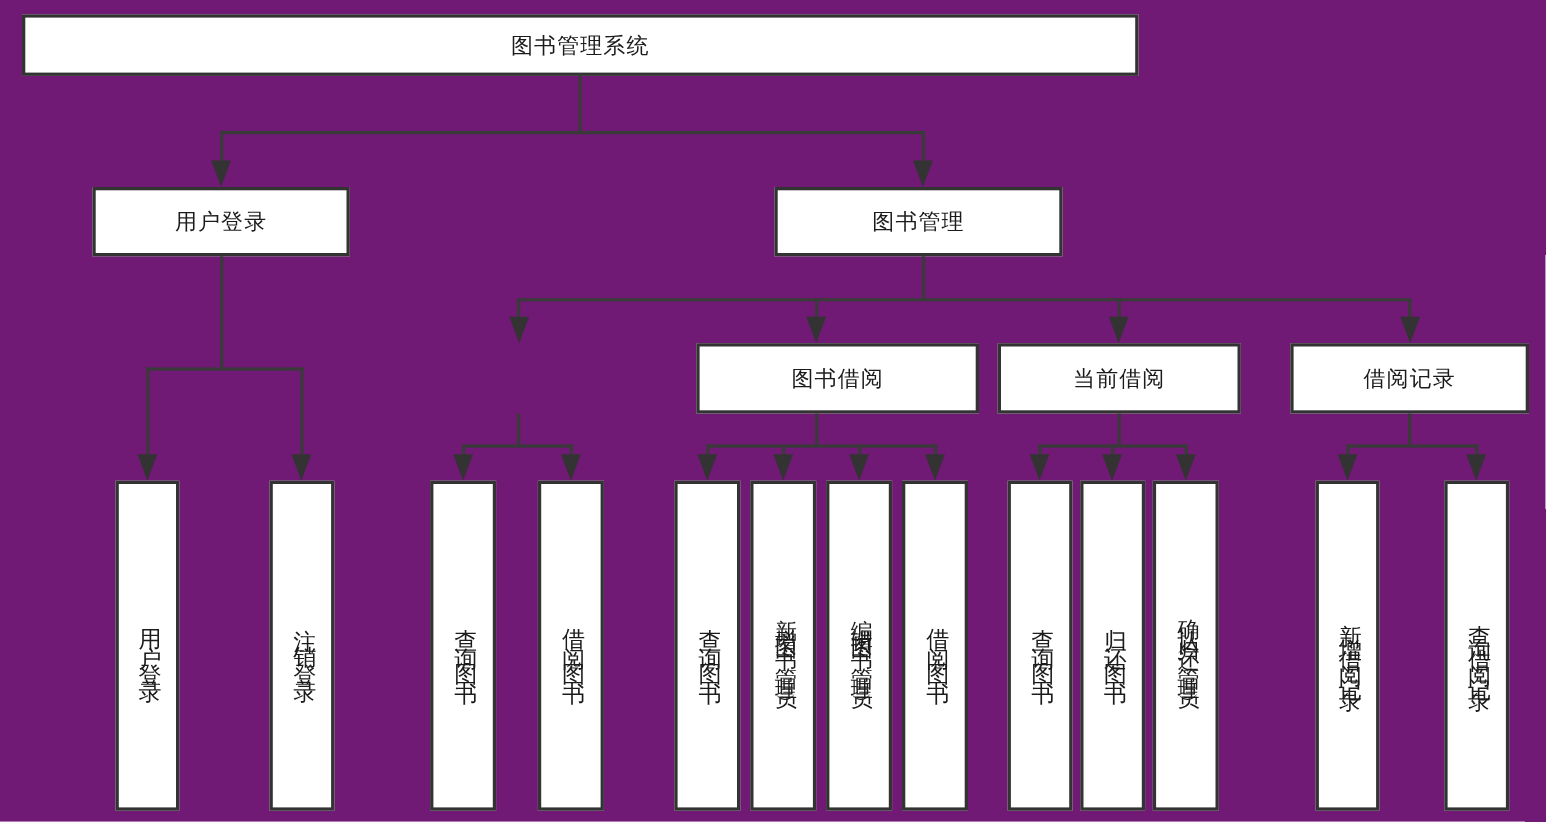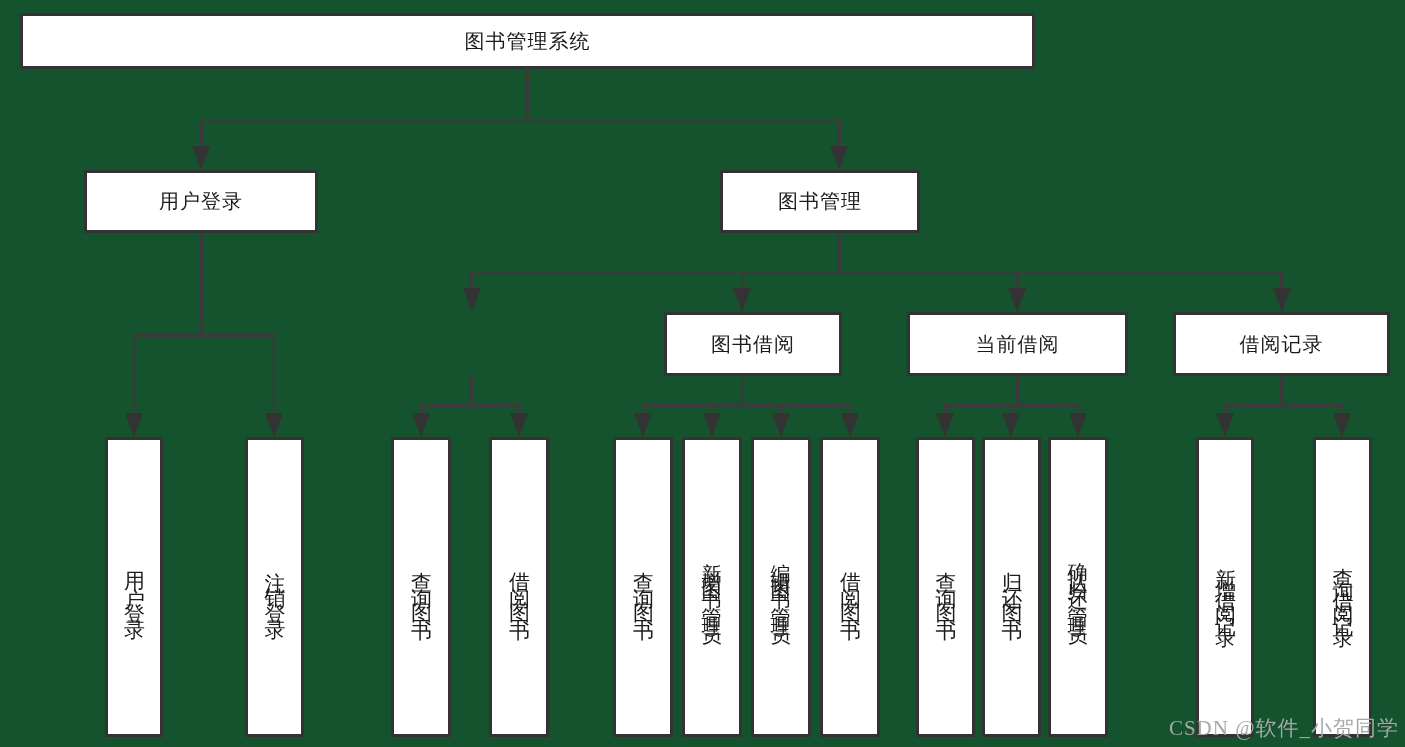--- a/index.html
+++ b/index.html
@@ -1,20 +1,20 @@
 <!DOCTYPE html>
 <html><head>
 <meta charset="utf-8">
 <style>
   html,body{margin:0;padding:0;background:#ffffff;}
   .canvas{
     position:relative;
     width:1405px;height:747px;
-    background:#14532d;
-    font-family:Liberation Serif, serif;
+    background:#701a75;
+    font-family:Liberation Mono, monospace;
     overflow:hidden;
   }
   
   .box{
     position:absolute;
     background:#ffffff;
     border:3px solid #333333;
     box-sizing:border-box;
     display:flex;align-items:center;justify-content:center;
     color:#1b1b1b;
@@ -66,21 +66,21 @@
   <div class="vl" style="left:525.5px;top:67px;height:55px;"></div>
   <div class="hl" style="left:199.5px;top:119px;width:641px;"></div>
   <div class="vl" style="left:199.5px;top:119px;height:30px;"></div>
   <div class="arrow" style="left:192px;top:146px;"></div>
   <div class="vl" style="left:837.5px;top:119px;height:30px;"></div>
   <div class="arrow" style="left:830px;top:146px;"></div>
 
   <div class="box h" style="left:84px;top:170px;width:234px;height:63px;">
     <span>用户登录</span>
   </div>
-  <div class="box h" style="left:720px;top:170px;width:200px;height:63px;">
+  <div class="box h" style="left:704px;top:170px;width:262px;height:63px;">
     <span>图书管理</span>
   </div>
 
   <div class="vl" style="left:199.5px;top:233px;height:103px;"></div>
   <div class="hl" style="left:132.5px;top:334px;width:143px;"></div>
   <div class="vl" style="left:132.5px;top:334px;height:80px;"></div>
   <div class="arrow" style="left:125px;top:413px;"></div>
   <div class="vl" style="left:272.5px;top:334px;height:80px;"></div>
   <div class="arrow" style="left:265px;top:413px;"></div>
 
@@ -88,21 +88,21 @@
   <div class="hl" style="left:470px;top:271px;width:813px;"></div>
   <div class="vl" style="left:470px;top:271px;height:19px;"></div>
   <div class="arrow" style="left:463px;top:288px;"></div>
   <div class="vl" style="left:740.5px;top:271px;height:19px;"></div>
   <div class="arrow" style="left:733px;top:288px;"></div>
   <div class="vl" style="left:1015.5px;top:271px;height:19px;"></div>
   <div class="arrow" style="left:1008px;top:288px;"></div>
   <div class="vl" style="left:1280px;top:271px;height:19px;"></div>
   <div class="arrow" style="left:1273px;top:288px;"></div>
 
-  <div class="box h" style="left:664px;top:312px;width:178px;height:64px;justify-content:center;">
+  <div class="box h" style="left:633px;top:312px;width:257px;height:64px;justify-content:center;">
     <span>图书借阅</span>
   </div>
   <div class="box h" style="left:1173px;top:312px;width:217px;height:64px;">
     <span>借阅记录</span>
   </div>
   <div class="box h" style="left:907px;top:312px;width:221px;height:64px;">
     <span>当前借阅</span>
   </div>
 
   <div class="vl" style="left:470px;top:376px;height:30px;"></div>
@@ -176,15 +176,14 @@
     <span class="len9">确认归还（管理员）</span>
   </div>
 
   <div class="box leaf" style="left:1196px;top:437px;width:58px;height:300px;">
     <span class="len6">新增借阅记录</span>
   </div>
   <div class="box leaf" style="left:1313px;top:437px;width:59px;height:300px;">
     <span class="len6">查询借阅记录</span>
   </div>
 
-  <div class="watermark">CSDN @软件_小贺同学</div>
 
 </div>
 
 </body></html>

